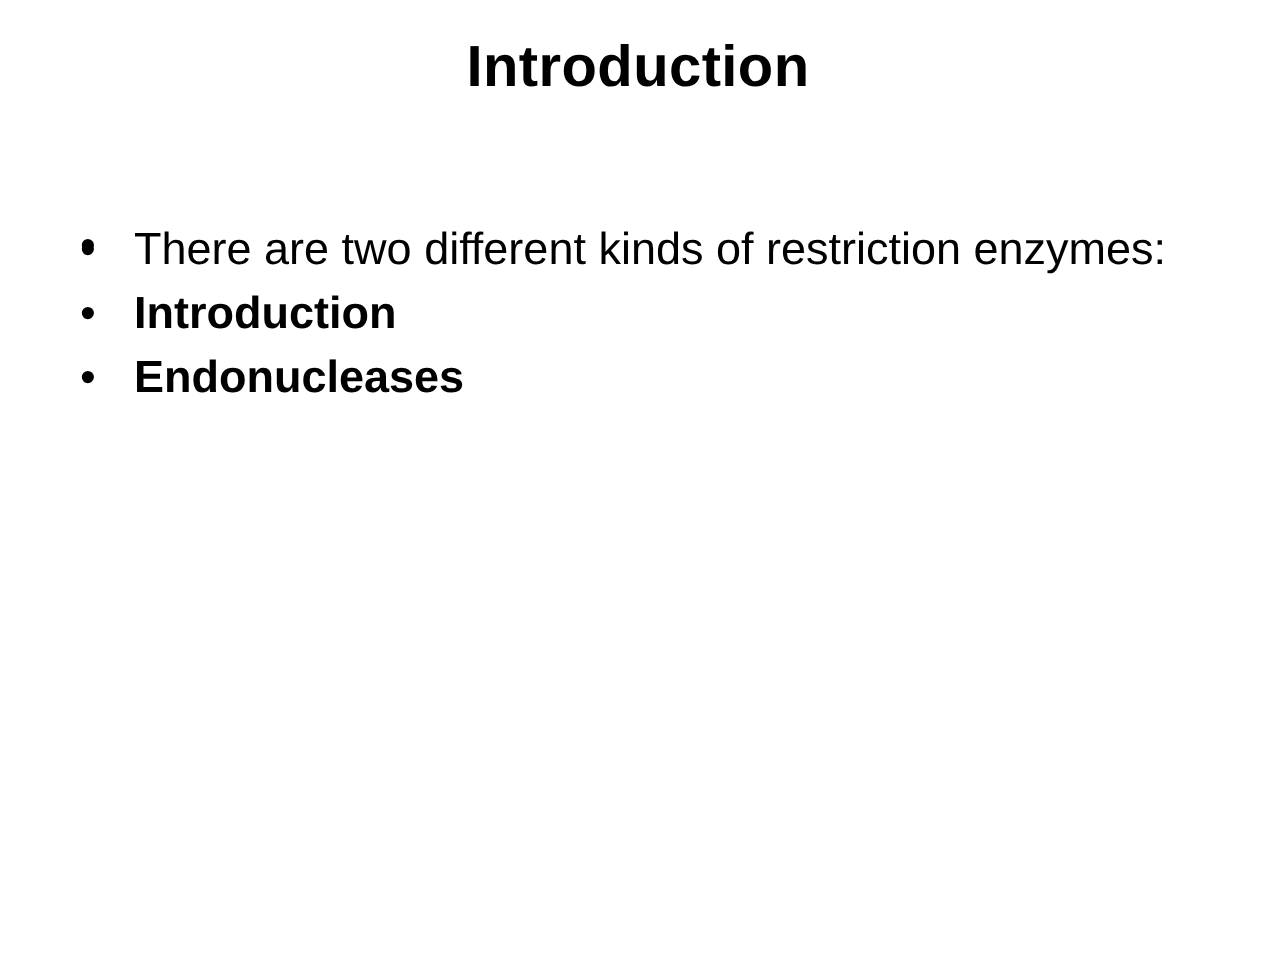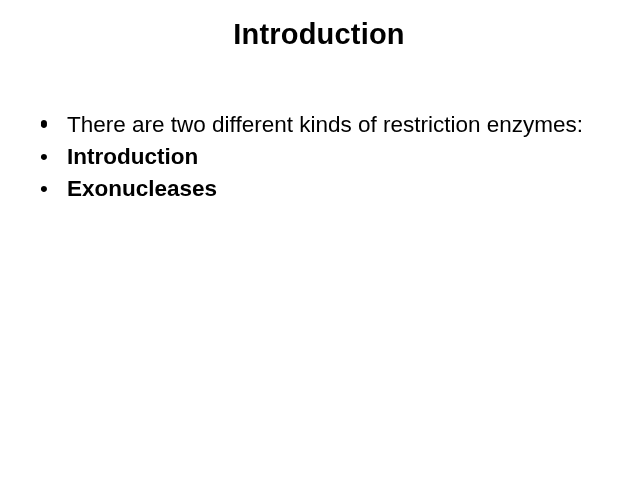--- a/index.html
+++ b/index.html
@@ -65,15 +65,15 @@
 </style>
 </head>
 <body>
 
 <div class="slide">
   <div class="slide-title">Introduction</div>
   <ul class="bullet-list">
       <li class="bullet-item"><span class="dot">•</span></li>
       <li class="bullet-item"><span class="dot">•</span><span class="text"><span>There are two different kinds of restriction enzymes:</span></span></li>
       <li class="bullet-item bold"><span class="dot">•</span><span class="text"><b>Introduction</b></span></li>
-      <li class="bullet-item bold"><span class="dot">•</span><span class="text"><b>Exonucleases</b></span></li>
+      <li class="bullet-item bold"><span class="dot">•</span><span class="text"><b>Endonucleases</b></span></li>
     </ul>
 </div>
 
 </body></html>

